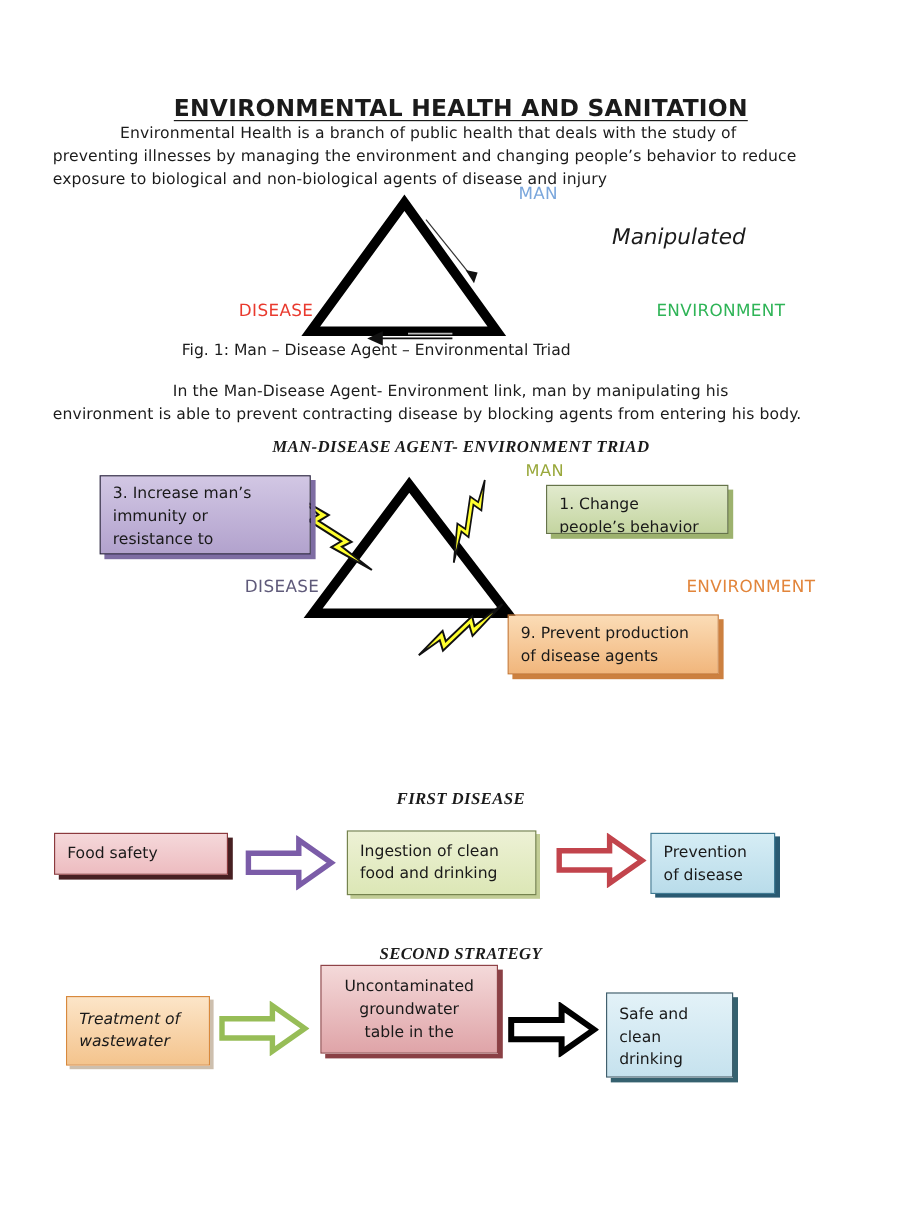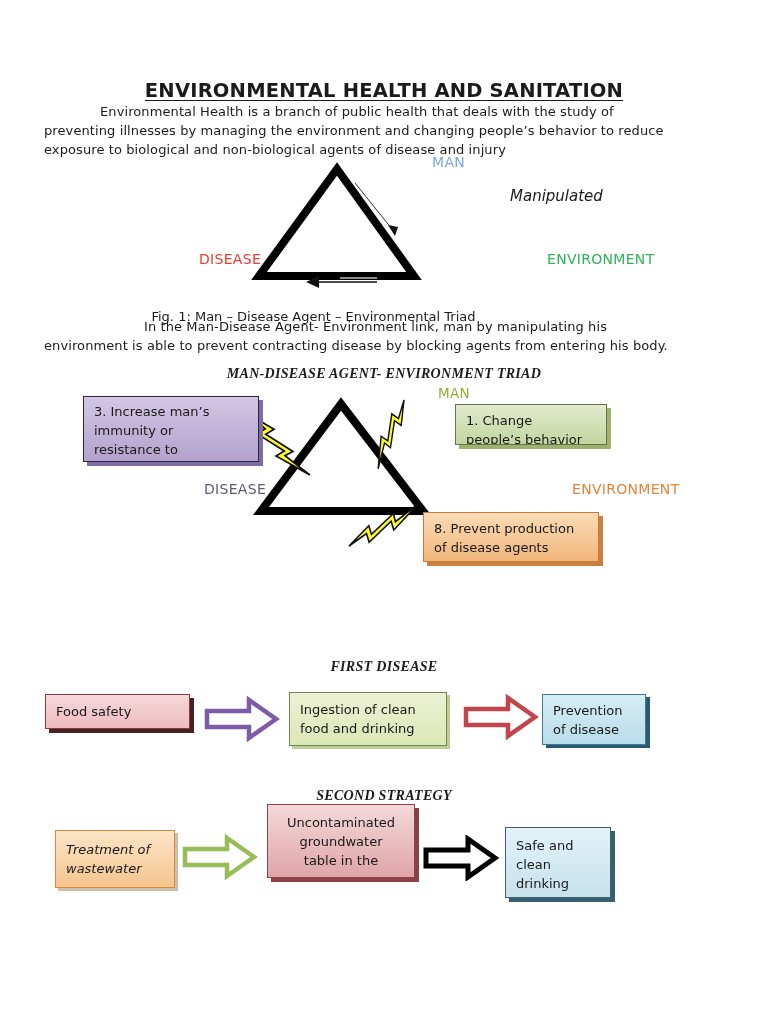--- a/index.html
+++ b/index.html
@@ -14,21 +14,21 @@
     text-decoration:underline;text-underline-offset:3px;
   }
   .para{
     left:44px;width:692px;font-size:13px;line-height:19px;
     white-space:pre-line;letter-spacing:.1px;
   }
   .para.intro{top:102px;text-indent:56px;}
   .para.link{top:317px;text-indent:100px;}
   .para.strategy{top:594px;}
   .label{font-size:14px;letter-spacing:.3px;}
-  .caption{top:285px;left:0;width:627px;text-align:center;font-size:13px;margin-top:24px;}
+  .caption{top:285px;left:0;width:627px;text-align:center;font-size:13px;}
   .sec-head{left:0;width:768px;text-align:center;font-size:14px;font-weight:bold;font-style:italic;letter-spacing:.3px;font-family:Liberation Serif, serif;}
   .dbox{
     font-size:13px;line-height:19px;padding:5px 10px;box-sizing:border-box;
     white-space:pre-line;overflow:hidden;color:#191919;
   }
   
   .box-immunity{top:396px;left:83px;width:176px;height:66px;
     background:linear-gradient(180deg,#d2c7e4,#b2a2cd);border:1px solid #2c2542;
     box-shadow:4px 4px 0 #7e6da3;}
   .box-behavior{top:404px;left:455px;width:152px;height:41px;padding-top:6px;
@@ -74,21 +74,21 @@
 
   <svg class="abs" style="top:150px;left:0;" width="768" height="160" viewBox="0 0 768 160">
     <polygon points="337,19 259,126 414,126" fill="none" stroke-width="8" stroke-linejoin="miter" stroke="#000000"></polygon>
     <line x1="355" y1="33" x2="392" y2="79" stroke="#333" stroke-width="1"></line>
     <polygon points="395,86 388,75 398,77" fill="#111"></polygon>
     <line x1="340" y1="128" x2="377" y2="128" stroke="#bbbbbb" stroke-width="1.5"></line>
     <line x1="318" y1="132" x2="377" y2="132" stroke="#111" stroke-width="1.5"></line>
     <polygon points="306,132 319,126 319,138" fill="#111"></polygon>
   </svg>
 
-  <div class="abs" style="top:187px;left:510px;font-size:15px;font-style:italic;">Manipulated</div>
+  <div class="abs" style="top:187px;left:510px;font-size:18px;font-style:italic;">Manipulated</div>
   <div class="abs label" style="top: 251px; left: 199px; color: rgb(233, 58, 46);">DISEASE</div>
   <div class="abs label" style="top: 251px; left: 547px; color: rgb(47, 180, 87);">ENVIRONMENT</div>
   <div class="abs caption">Fig. 1: Man – Disease Agent – Environmental Triad</div>
 
   <div class="abs para link">In the Man-Disease Agent- Environment link, man by manipulating his
 environment is able to prevent contracting disease by blocking agents from entering his body.</div>
 
   <div class="abs sec-head" style="top:366px;">MAN-DISEASE AGENT- ENVIRONMENT TRIAD</div>
   <div class="abs" style="top: 385px; left: 438px; font-size: 13.5px; letter-spacing: 0.3px; color: rgb(153, 168, 59);">MAN</div>
 
@@ -97,21 +97,21 @@
     <polygon points="0,0 34,10 26,18 62,30 54,37 88,52 44,40 52,32 16,20 24,12" transform="translate(248,34) rotate(14) scale(0.85)" stroke="#111" stroke-width="2" fill="#ffff2e"></polygon>
     <polygon points="0,0 34,10 26,18 62,30 54,37 88,52 44,40 52,32 16,20 24,12" transform="translate(404,20) rotate(80) scale(0.72)" stroke="#111" stroke-width="2" fill="#ffff2e"></polygon>
     <polygon points="0,0 34,10 26,18 62,30 54,37 88,52 44,40 52,32 16,20 24,12" transform="translate(349,166) rotate(-62) scale(0.8)" stroke="#111" stroke-width="2" fill="#ffff2e"></polygon>
   </svg>
 
   <div class="abs dbox box-immunity">3. Increase man’s
 immunity or
 resistance to</div>
   <div class="abs dbox box-behavior">1. Change
 people’s behavior</div>
-  <div class="abs dbox box-prevent">8. Prevent production
+  <div class="abs dbox box-prevent">9. Prevent production
 of disease agents</div>
 
   <div class="abs label" style="top: 481px; left: 204px; color: rgb(95, 90, 122);">DISEASE</div>
   <div class="abs label" style="top: 481px; left: 572px; color: rgb(226, 133, 59);">ENVIRONMENT</div>
 
 
   <div class="abs sec-head" style="top:659px;">FIRST DISEASE</div>
 
   <div class="abs dbox box-food">Food safety</div>
 

